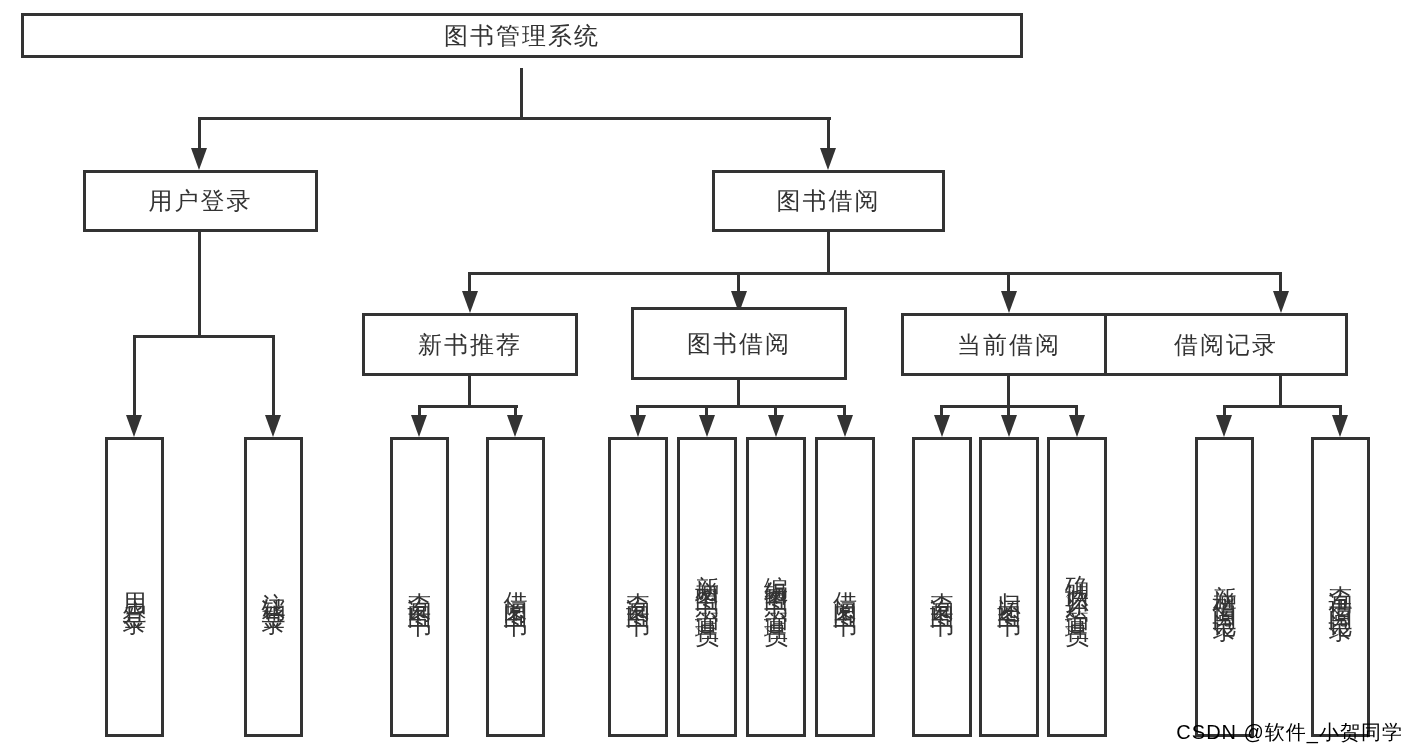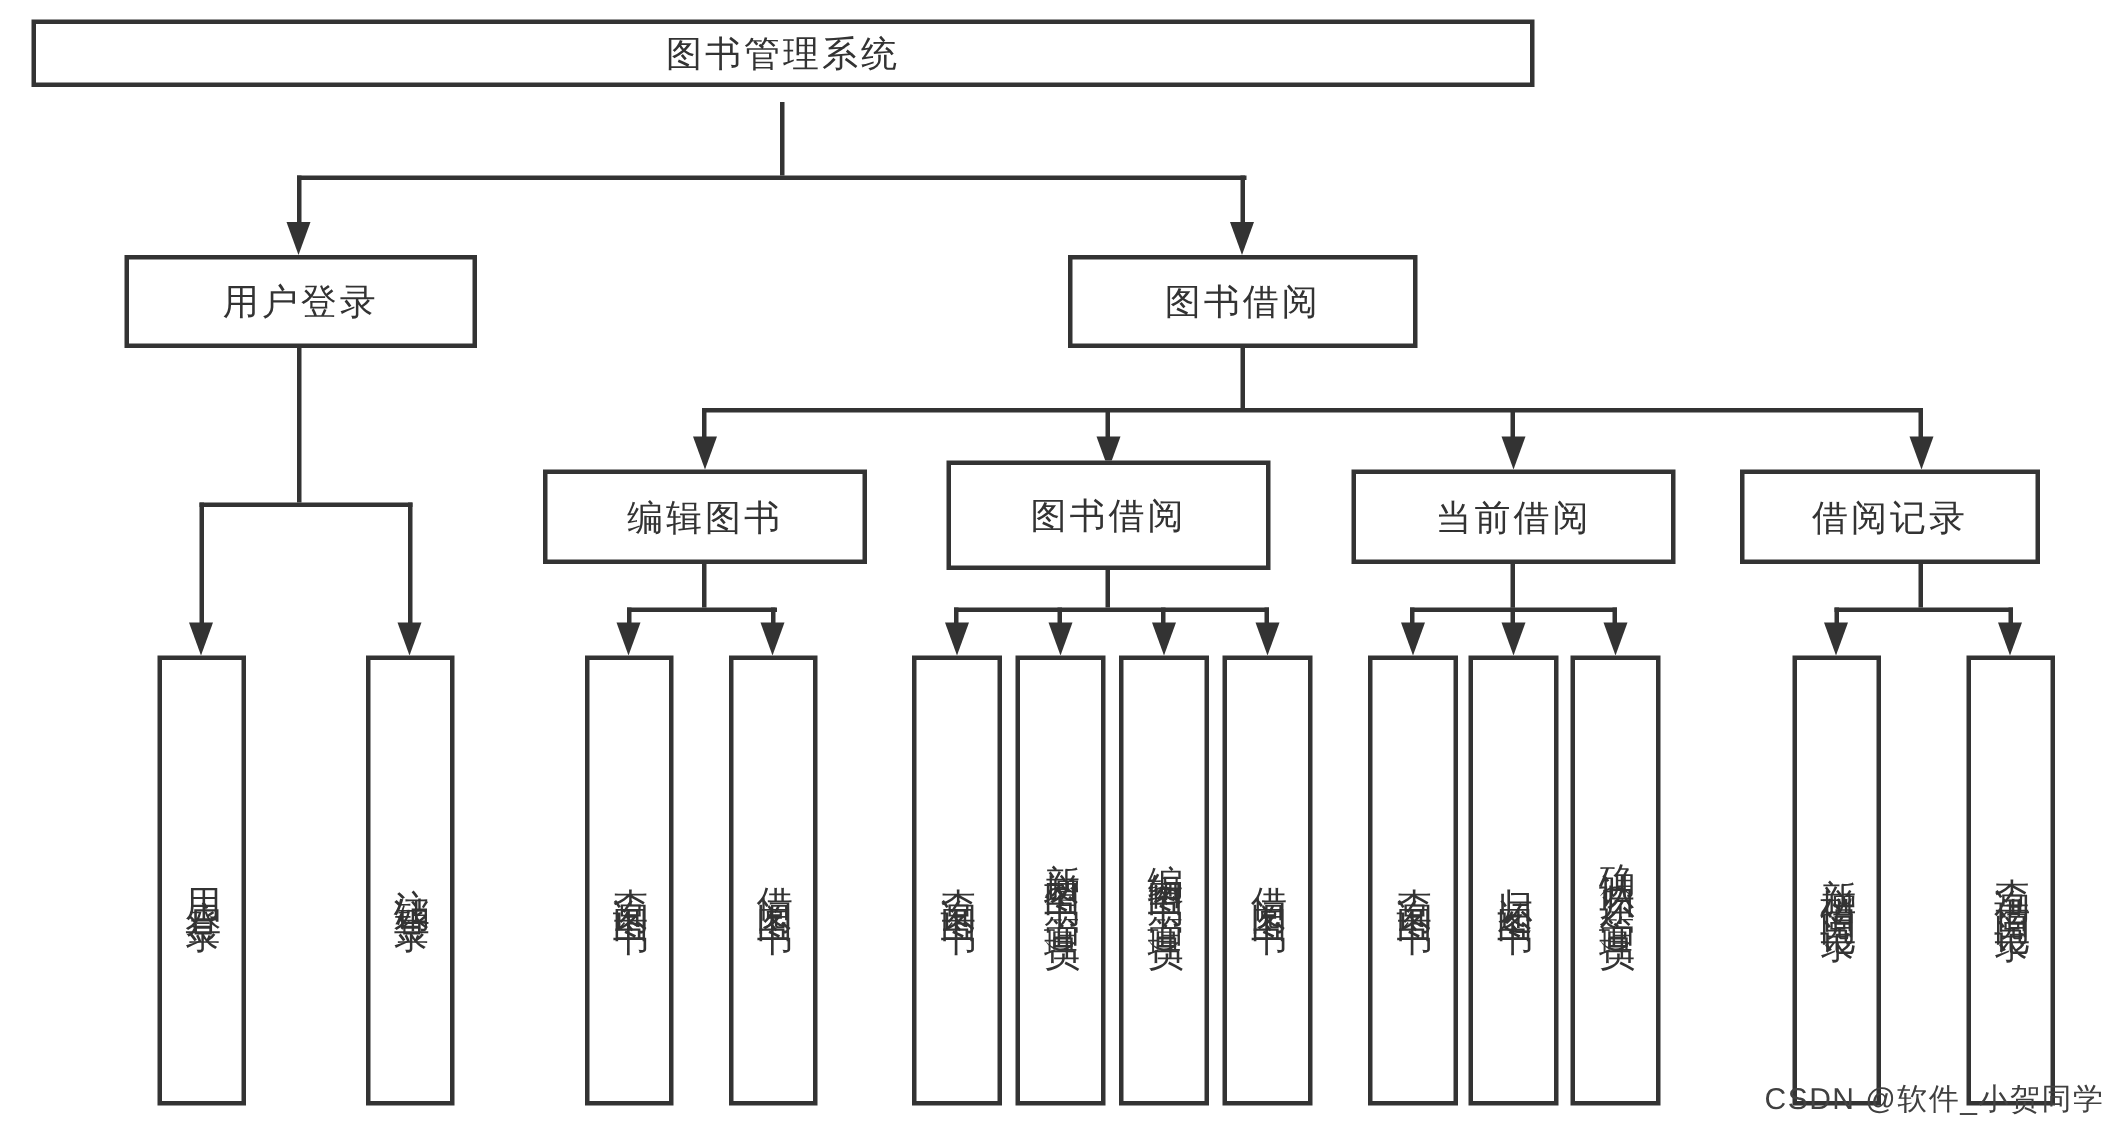--- a/index.html
+++ b/index.html
@@ -20,21 +20,21 @@
   .hl,.vl{position:absolute;background:#333333;}
   .hl{height:3px;}
   .vl{width:3px;}
   .ah{
     position:absolute;width:0;height:0;
     border-left:8px solid transparent;border-right:8px solid transparent;
     border-top:22px solid #333333;
   }
   .watermark{
     position:absolute;right:2px;bottom:1px;font-size:20px;
-    color:#404040;letter-spacing:1px;white-space:nowrap;
+    color:#000000;letter-spacing:1px;white-space:nowrap;
   }
 </style>
 </head>
 <body>
 
 <div class="canvas">
 
   <div class="vl" style="left:520px;top:68px;height:49px"></div>
   <div class="hl" style="left:198px;top:117px;width:633px"></div>
   <div class="vl" style="left:198px;top:117px;height:33px"></div>
@@ -99,29 +99,29 @@
   </div>
 
   <div class="box hbox" style="left:83px;top:170px;width:235px;height:62px">
     <span>用户登录</span>
   </div>
   <div class="box hbox" style="left:712px;top:170px;width:233px;height:62px">
     <span>图书借阅</span>
   </div>
 
   <div class="box hbox" style="left:362px;top:313px;width:216px;height:63px">
-    <span>编辑图书</span>
+    <span>新书推荐</span>
   </div>
   <div class="box hbox" style="left:631px;top:307px;width:216px;height:73px">
     <span>图书借阅</span>
   </div>
   <div class="box hbox" style="left:901px;top:313px;width:216px;height:63px">
     <span>当前借阅</span>
   </div>
-  <div class="box hbox" style="left:1160px;top:313px;width:200px;height:63px">
+  <div class="box hbox" style="left:1104px;top:313px;width:244px;height:63px">
     <span>借阅记录</span>
   </div>
 
   <div class="box" style="left:105px;top:437px;width:59px;height:300px">
     <span class="vtext">用户登录</span>
   </div>
   <div class="box" style="left:244px;top:437px;width:59px;height:300px">
     <span class="vtext">注销登录</span>
   </div>
 

